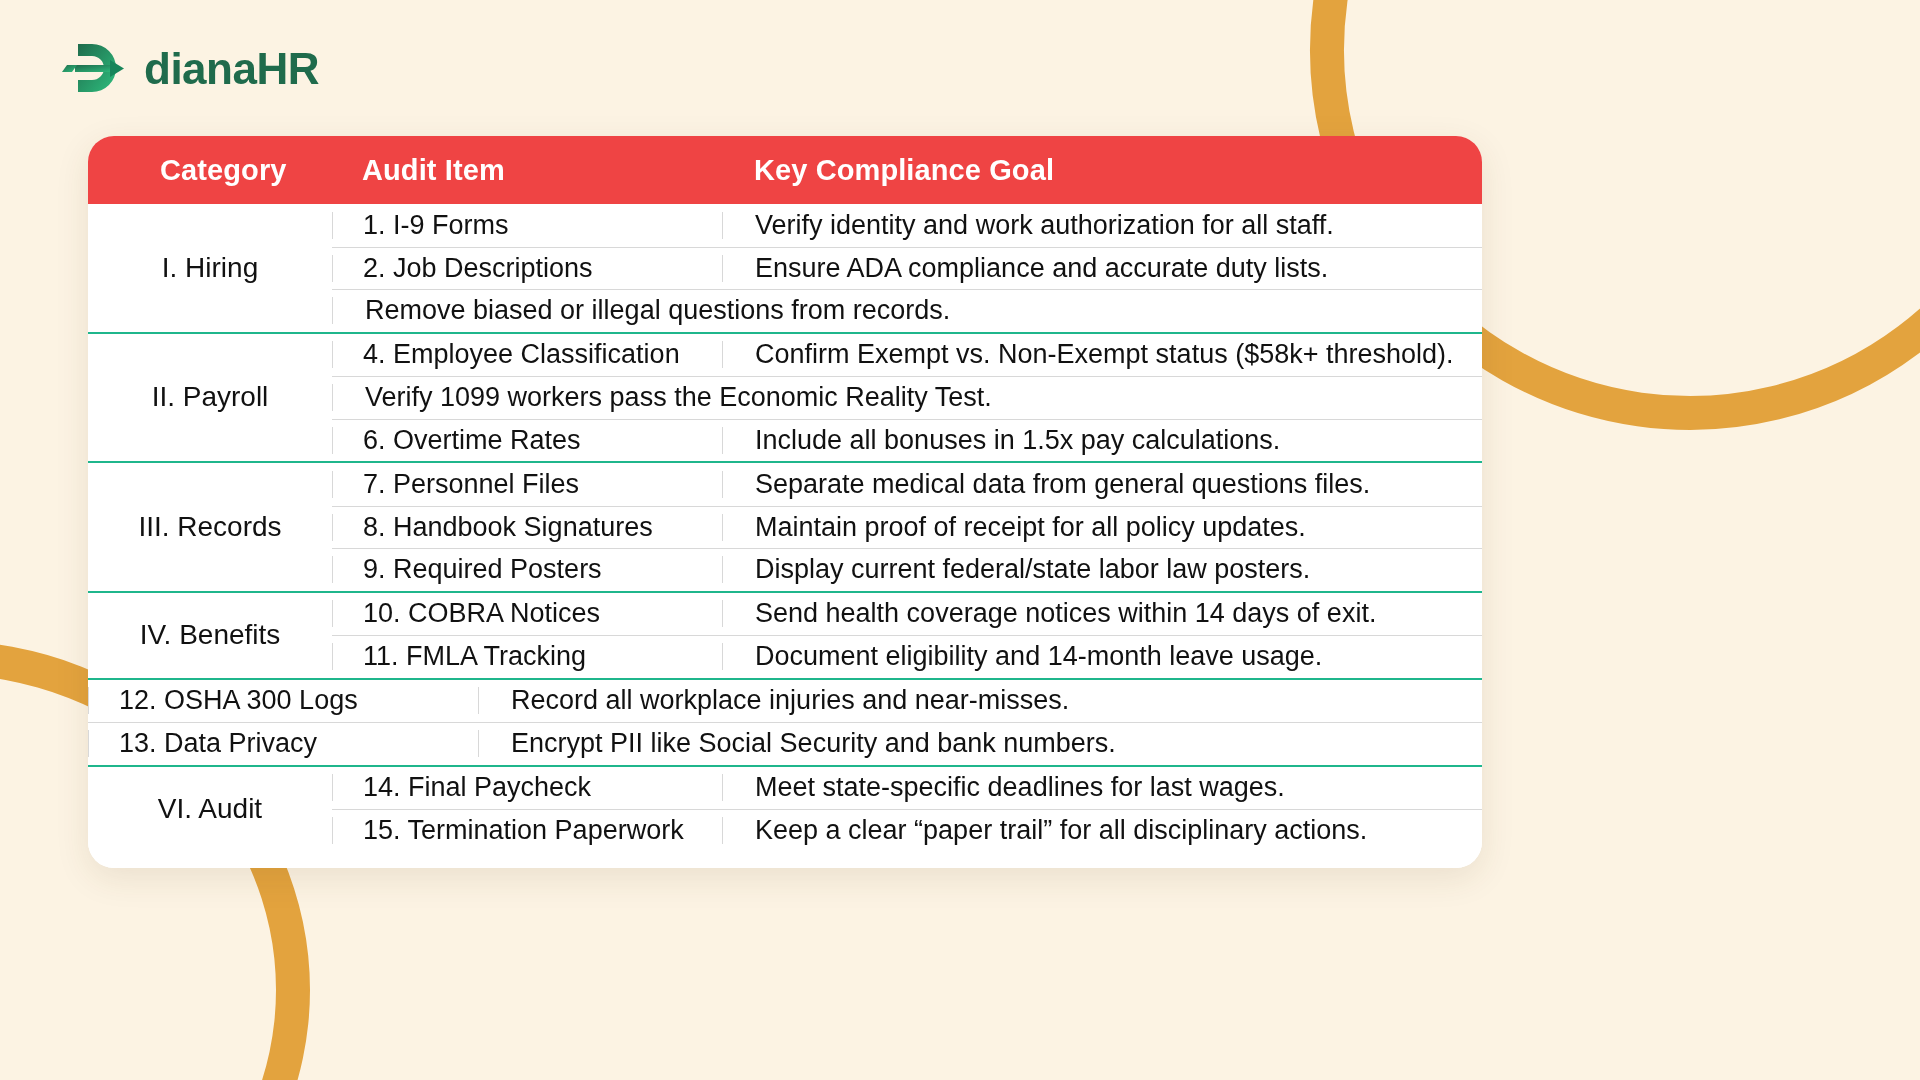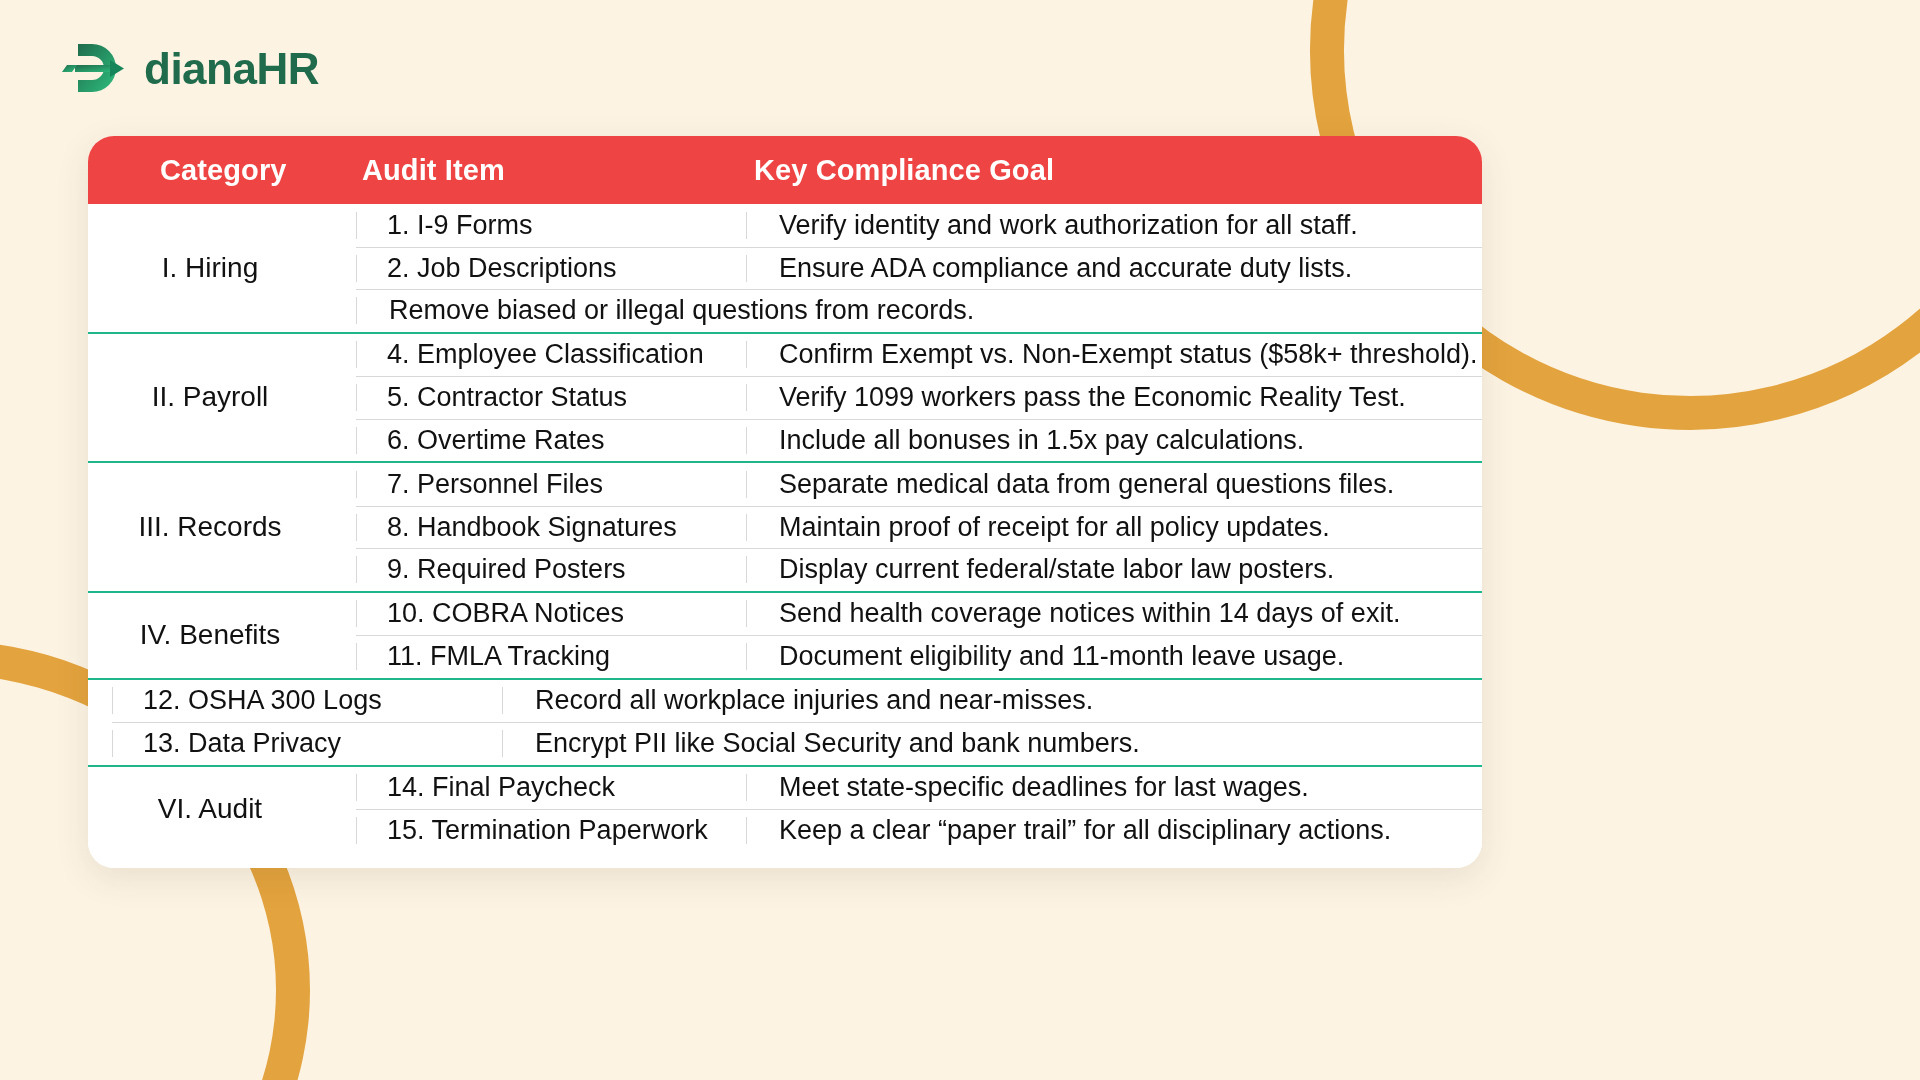--- a/index.html
+++ b/index.html
@@ -89,21 +89,20 @@
     padding:0 6px;
     text-align:center;
   }
   .rows { flex:1; }
 
   .row {
     display:flex;
     align-items:center;
     height:42.5px;
     border-top:1px solid #D8D8D8;
-    margin-left:24px;
   }
   .row:first-child { border-top:none; }
 
   .item-cell {
     width:390px;
     border-left:1px solid #D8D8D8;
     padding-left:30px;
     font-size:27px;
     color:#111111;
     line-height:1;
@@ -173,21 +172,20 @@
           </div>
         </div>
         <div class="group">
           <div class="cat-cell">II. Payroll</div>
           <div class="rows">
             <div class="row">
               <div class="item-cell">4. Employee Classification</div>
               <div class="goal-cell">Confirm Exempt vs. Non-Exempt status ($58k+ threshold).</div>
             </div>
             <div class="row">
-              <div class="item-cell">5. Contractor Status</div>
               <div class="goal-cell">Verify 1099 workers pass the Economic Reality Test.</div>
             </div>
             <div class="row">
               <div class="item-cell">6. Overtime Rates</div>
               <div class="goal-cell">Include all bonuses in 1.5x pay calculations.</div>
             </div>
           </div>
         </div>
         <div class="group">
           <div class="cat-cell">III. Records</div>
@@ -208,21 +206,21 @@
         </div>
         <div class="group">
           <div class="cat-cell">IV. Benefits</div>
           <div class="rows">
             <div class="row">
               <div class="item-cell">10. COBRA Notices</div>
               <div class="goal-cell">Send health coverage notices within 14 days of exit.</div>
             </div>
             <div class="row">
               <div class="item-cell">11. FMLA Tracking</div>
-              <div class="goal-cell">Document eligibility and 11-month leave usage.</div>
+              <div class="goal-cell">Document eligibility and 14-month leave usage.</div>
             </div>
           </div>
         </div>
         <div class="group">
           <div class="rows">
             <div class="row">
               <div class="item-cell">12. OSHA 300 Logs</div>
               <div class="goal-cell">Record all workplace injuries and near-misses.</div>
             </div>
             <div class="row">

